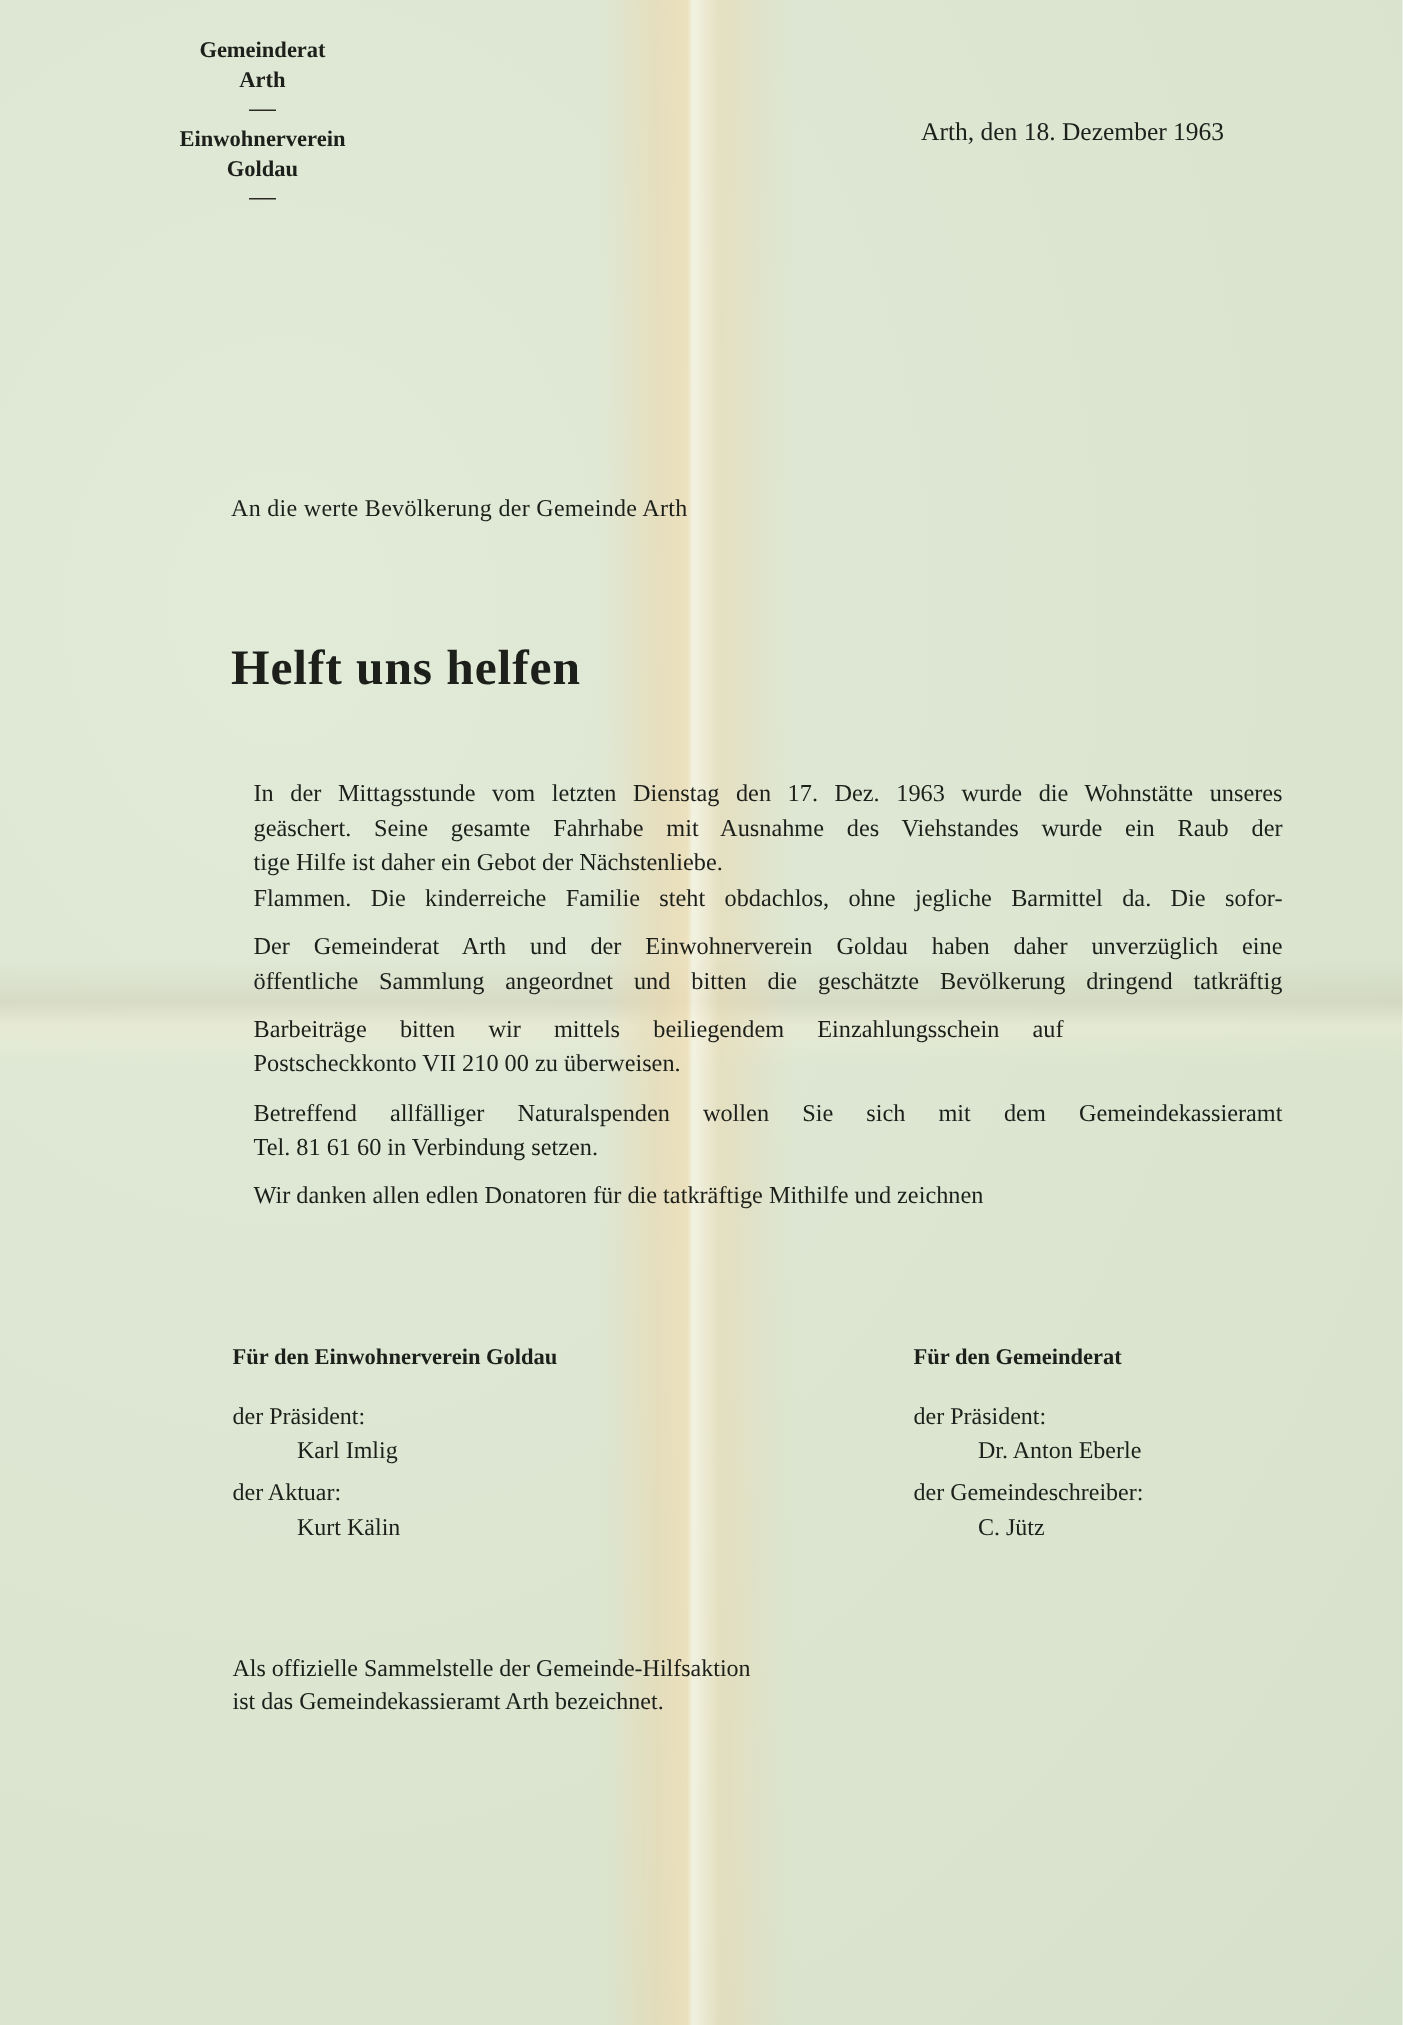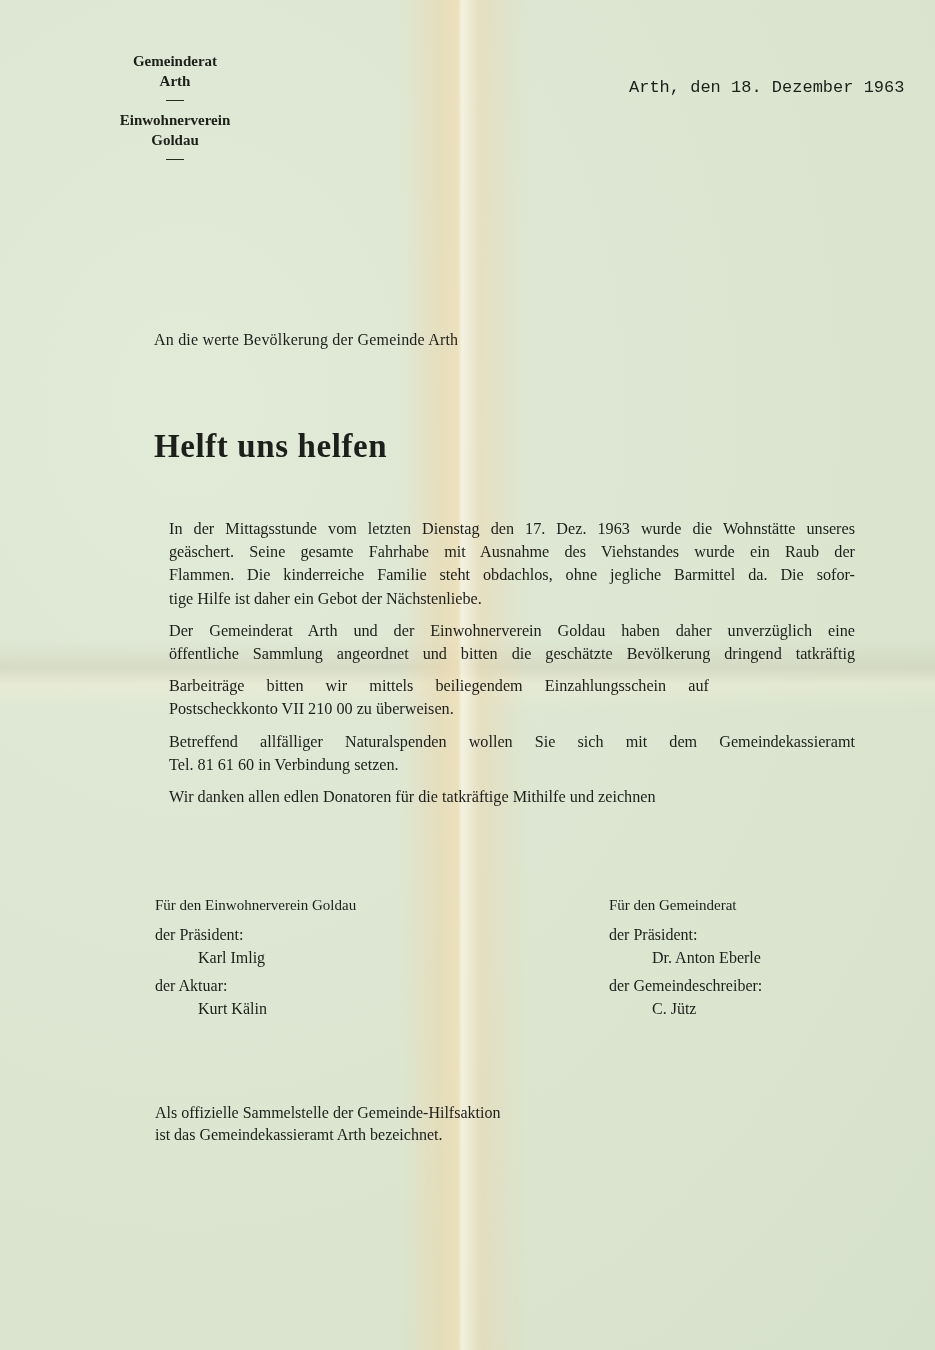--- a/index.html
+++ b/index.html
@@ -6,33 +6,33 @@
   body {
     width: 935px; height: 1350px; overflow: hidden; position: relative;
     font-family: "Liberation Serif", "DejaVu Serif", serif;
     color: #1d1f1a;
     background:
       linear-gradient(90deg, rgba(0,0,0,0) 0px, rgba(0,0,0,0) 400px, rgba(236,214,170,0.55) 440px, rgba(242,222,180,0.7) 458px, rgba(255,250,235,0.6) 462px, rgba(236,214,170,0.45) 480px, rgba(0,0,0,0) 530px),
       linear-gradient(180deg, rgba(0,0,0,0) 0px, rgba(0,0,0,0) 640px, rgba(200,196,170,0.35) 668px, rgba(245,240,215,0.35) 684px, rgba(0,0,0,0) 710px),
       radial-gradient(ellipse at 20% 30%, #e2ead8 0%, #dbe5d0 60%, #d6e1cc 100%);
   }
   .abs { position: absolute; }
-  .header-org { left: 95px; top: 51px; width: 160px; text-align: center; font-weight: bold; font-size: 15px; line-height: 20px; }
+  .header-org { left: 95px; top: 24px; width: 160px; text-align: center; font-weight: bold; font-size: 15px; line-height: 20px; }
   .header-org .dash { display: block; width: 18px; height: 1px; background: #2a2a24; margin: 9px auto 9px; }
-  .date { left: 629px; top: 78px; font-size: 17px; font-family: Liberation Mono, monospace; }
+  .date { left: 614px; top: 78px; font-size: 17px; }
   .salutation { left: 154px; top: 331px; font-size: 16px; letter-spacing: 0.2px; }
   .title { left: 154px; top: 428px; font-size: 33px; font-weight: bold; letter-spacing: 0.6px; }
   .body-block { left: 169px; top: 518px; width: 686px; font-size: 16.2px; line-height: 23.2px; }
   .para { margin: 0 0 9px 0; text-align: justify; }
   .para .ln { display: block; text-align: justify; text-align-last: justify; white-space: nowrap; }
   .para .ln.last { text-align-last: left; }
   .sig-col { top: 894px; font-size: 16px; line-height: 23px; }
   .sig-left { left: 155px; }
   .sig-right { left: 609px; }
-  .sig-head { font-weight: normal; font-size: 15px; margin-bottom: 6px; }
+  .sig-head { font-weight: bold; font-size: 15px; margin-bottom: 16px; }
   .sig-role { }
   .sig-name { padding-left: 43px; margin-bottom: 5px; }
   .footer-note { left: 155px; top: 1102px; font-size: 16px; line-height: 22px; }
 </style>
 </head>
 <body>
 
 <div class="abs header-org">
   <div>Gemeinderat</div>
   <div>Arth</div>
@@ -45,22 +45,22 @@
 <div class="abs date">Arth, den 18. Dezember 1963</div>
 
 <div class="abs salutation">An die werte Bevölkerung der Gemeinde Arth</div>
 
 <div class="abs title">Helft uns helfen</div>
 
 <div class="abs body-block">
   <div class="para">
     <span class="ln">In der Mittagsstunde vom letzten Dienstag den 17. Dez. 1963 wurde die Wohnstätte unseres</span>
     <span class="ln">geäschert. Seine gesamte Fahrhabe mit Ausnahme des Viehstandes wurde ein Raub der</span>
+    <span class="ln last">tige Hilfe ist daher ein Gebot der Nächstenliebe.</span>
     <span class="ln">Flammen. Die kinderreiche Familie steht obdachlos, ohne jegliche Barmittel da. Die sofor-</span>
-    <span class="ln last">tige Hilfe ist daher ein Gebot der Nächstenliebe.</span>
   </div>
   <div class="para">
     <span class="ln">Der Gemeinderat Arth und der Einwohnerverein Goldau haben daher unverzüglich eine</span>
     <span class="ln">öffentliche Sammlung angeordnet und bitten die geschätzte Bevölkerung dringend tatkräftig</span>
   </div>
   <div class="para" style="width:540px;">
     <span class="ln">Barbeiträge bitten wir mittels beiliegendem Einzahlungsschein auf</span>
     <span class="ln last">Postscheckkonto VII 210 00 zu überweisen.</span>
   </div>
   <div class="para">

